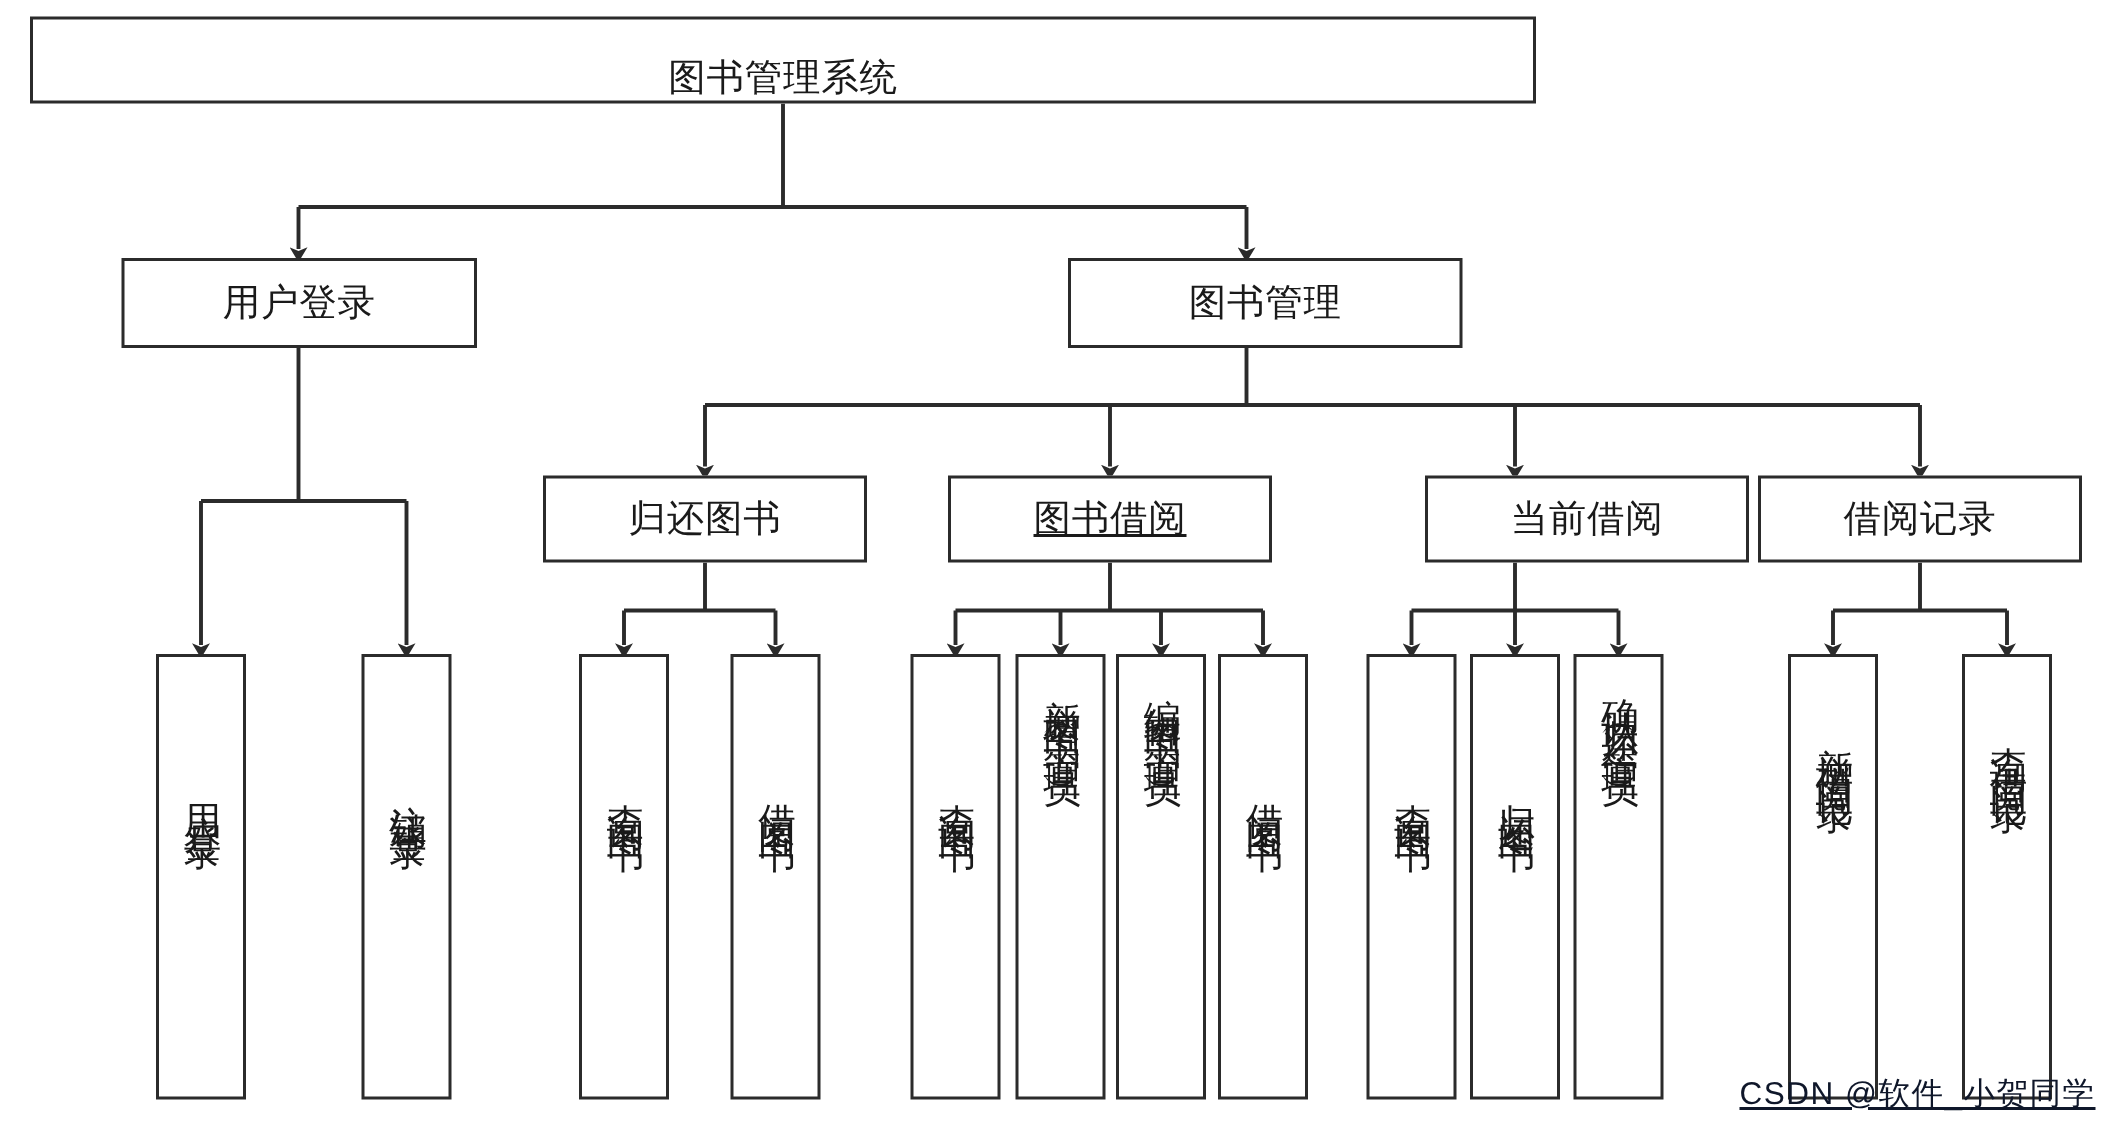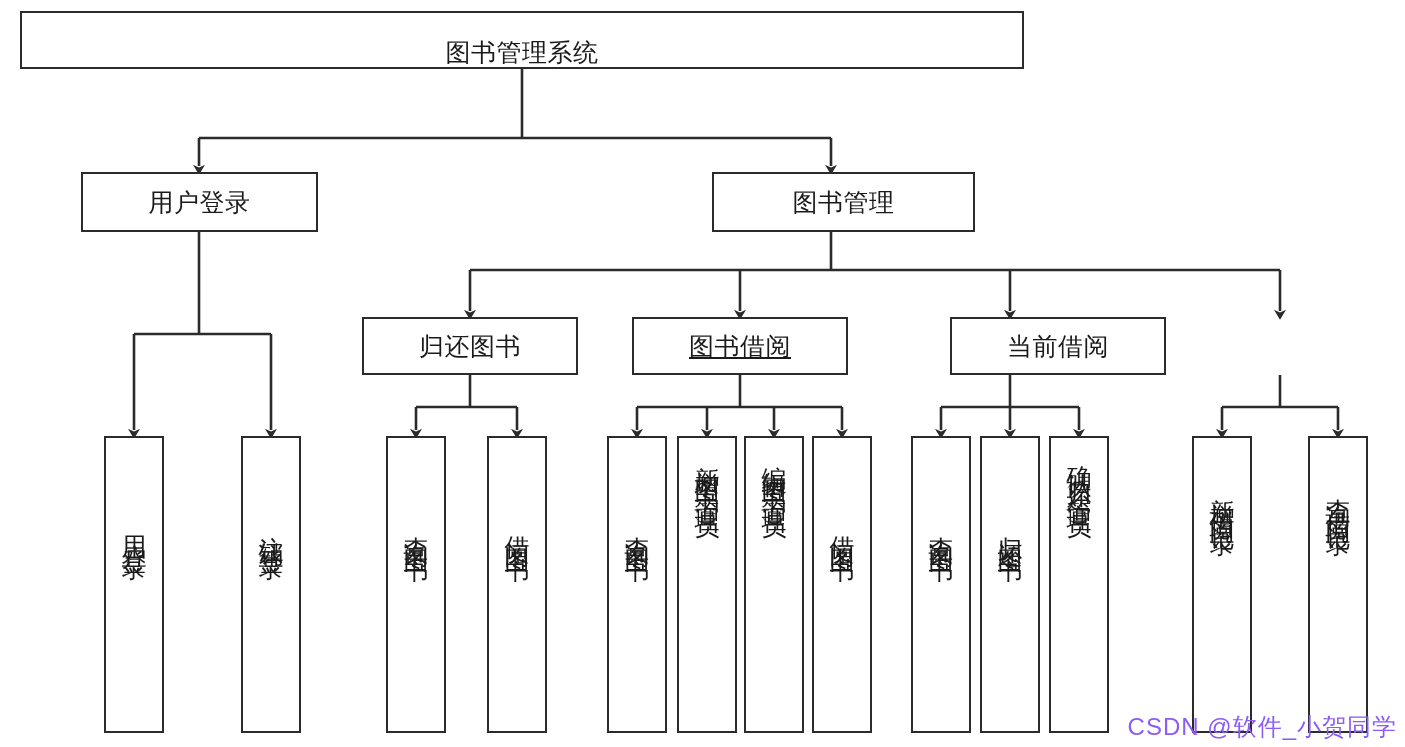--- a/index.html
+++ b/index.html
@@ -62,25 +62,26 @@
     font-size: 25px;
     line-height: 1.0;
     letter-spacing: 7px;
     white-space: nowrap;
     margin: 0 auto;
   }
   .watermark {
     position: absolute;
     right: 8px;
     bottom: 4px;
-    font-size: 24px;
-    color: #8b5cf6;
+    font-size: 21px;
+    color: #0f172a;
     letter-spacing: 1px;
     white-space: nowrap;
     user-select: none;
+    text-decoration: underline;
   }
 </style>
 </head>
 <body>
 
 <div id="canvas">
 
   <svg id="edges" viewBox="0 0 1405 747" xmlns="http://www.w3.org/2000/svg">
     <defs>
       <marker id="arrow" markerWidth="10" markerHeight="12" refX="1.2" refY="6" orient="auto" markerUnits="userSpaceOnUse">
@@ -146,20 +147,23 @@
 
   <div class="node h" style="left:362px; top:317px; width:216px; height:58px;">
     <span class="lbl">归还图书</span>
   </div>
   <div class="node h" style="left:632px; top:317px; width:216px; height:58px;text-decoration:underline;">
     <span class="lbl">图书借阅</span>
   </div>
   <div class="node h" style="left:902px; top:317px; width:216px; height:58px;margin-left:48px;">
     <span class="lbl">当前借阅</span>
   </div>
+  <div class="node h" style="left:1172px; top:317px; width:216px; height:58px;">
+    <span class="lbl">借阅记录</span>
+  </div>
 
   <div class="node v" style="left:104px; top:436px; width:60px; height:297px; padding-top:78px;">
     <span class="lbl">用户登录</span>
   </div>
   <div class="node v" style="left:241px; top:436px; width:60px; height:297px; padding-top:78px;">
     <span class="lbl">注销登录</span>
   </div>
 
   <div class="node v" style="left:386px; top:436px; width:60px; height:297px; padding-top:78px;">
     <span class="lbl">查询图书</span>

